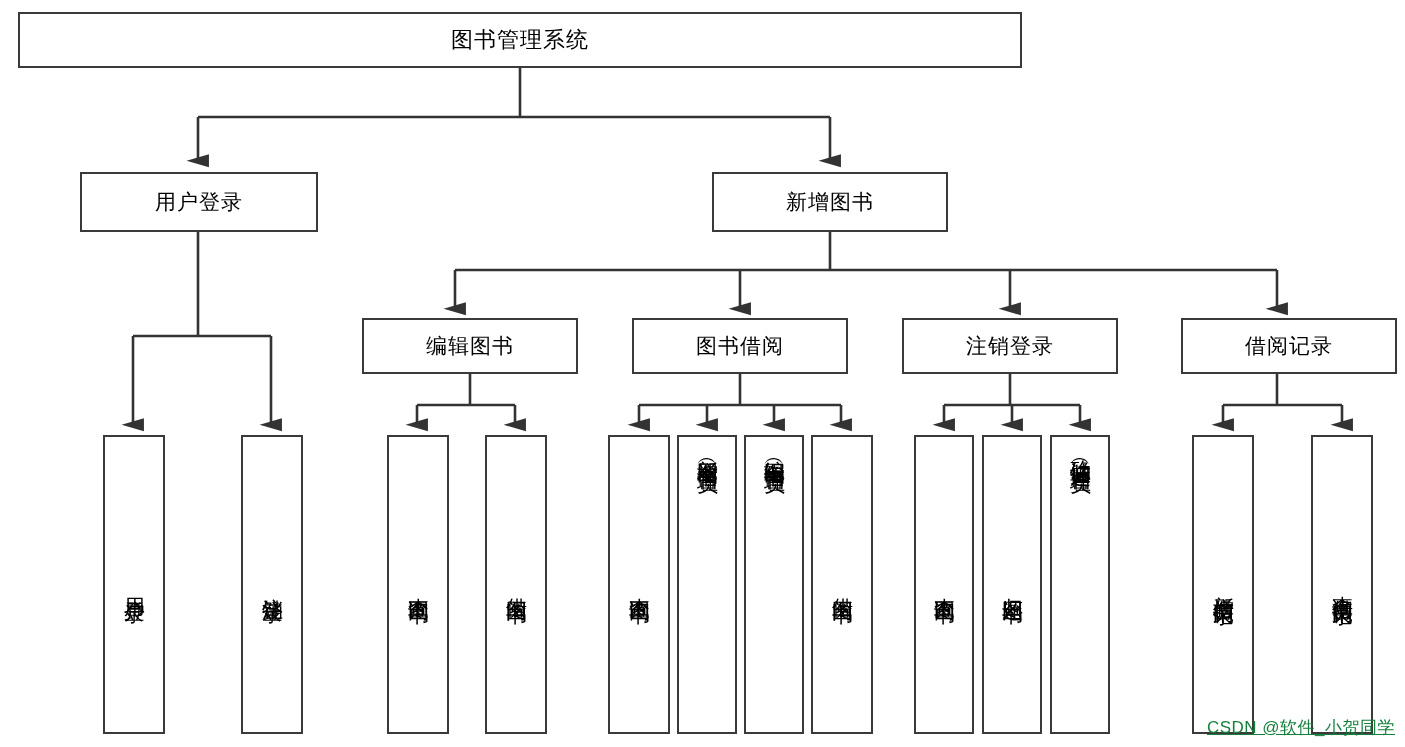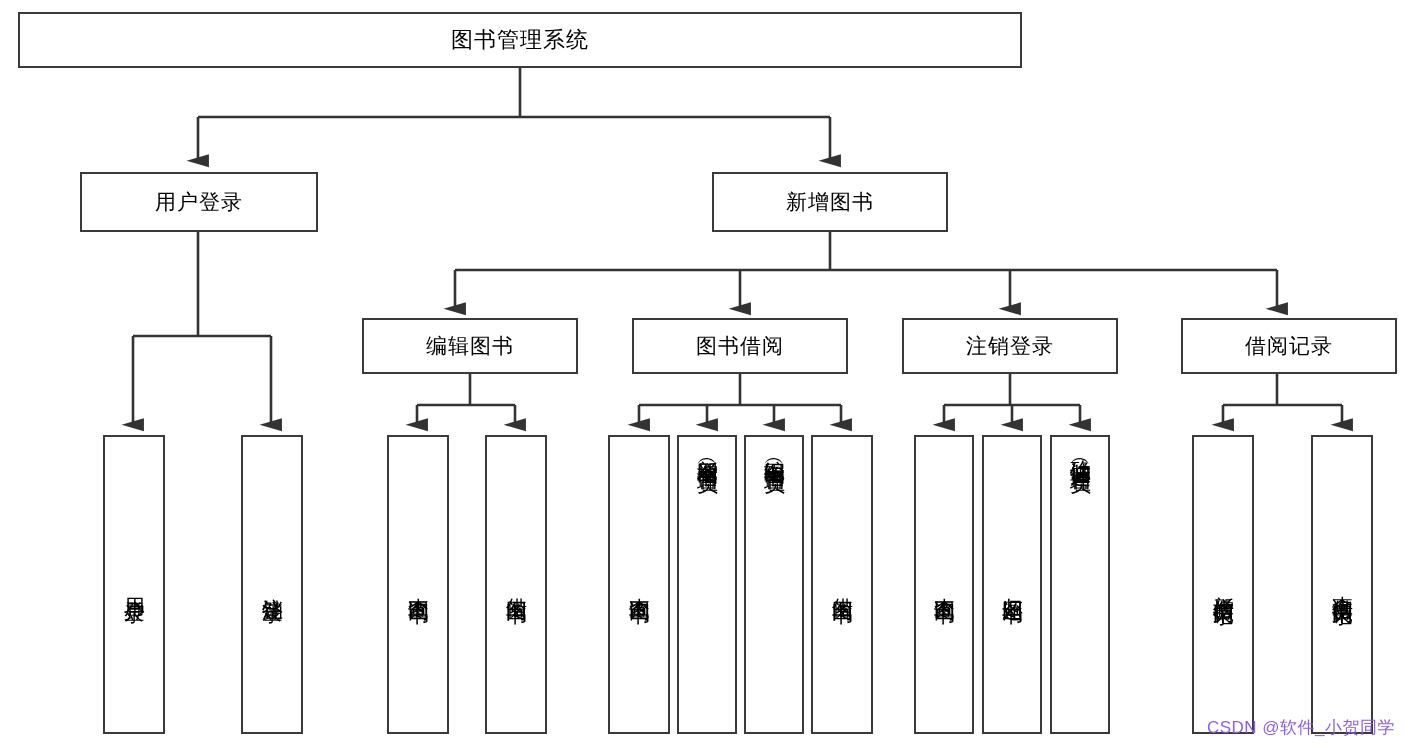--- a/index.html
+++ b/index.html
@@ -57,23 +57,24 @@
   }
   .node.vertical.centered {
     align-items: center;
     padding-top: 0;
   }
   #watermark {
     position: absolute;
     right: 10px;
     bottom: 8px;
     font-size: 17px;
-    color: #8b5cf6;
+    color: #15803d;
     letter-spacing: 0.5px;
     white-space: nowrap;
+    text-decoration: underline;
   }
 </style>
 </head>
 <body>
 
 <div id="stage">
 
   <svg class="wires" viewBox="0 0 1405 747">
     <defs>
       <marker id="ah" markerWidth="10" markerHeight="10" refX="2.2" refY="4.2" orient="auto" markerUnits="strokeWidth">

